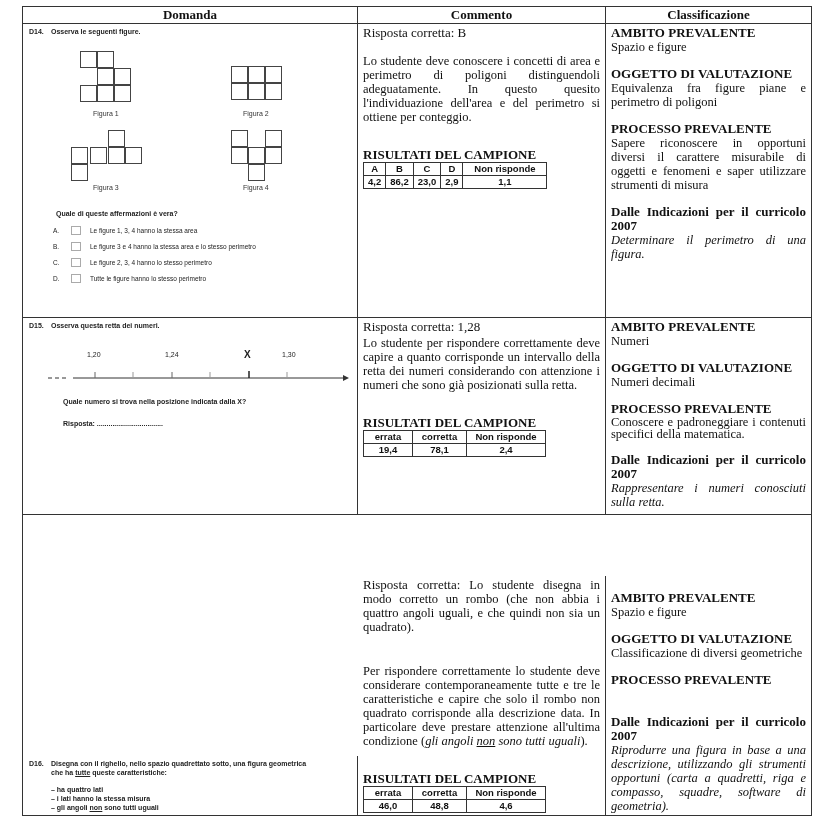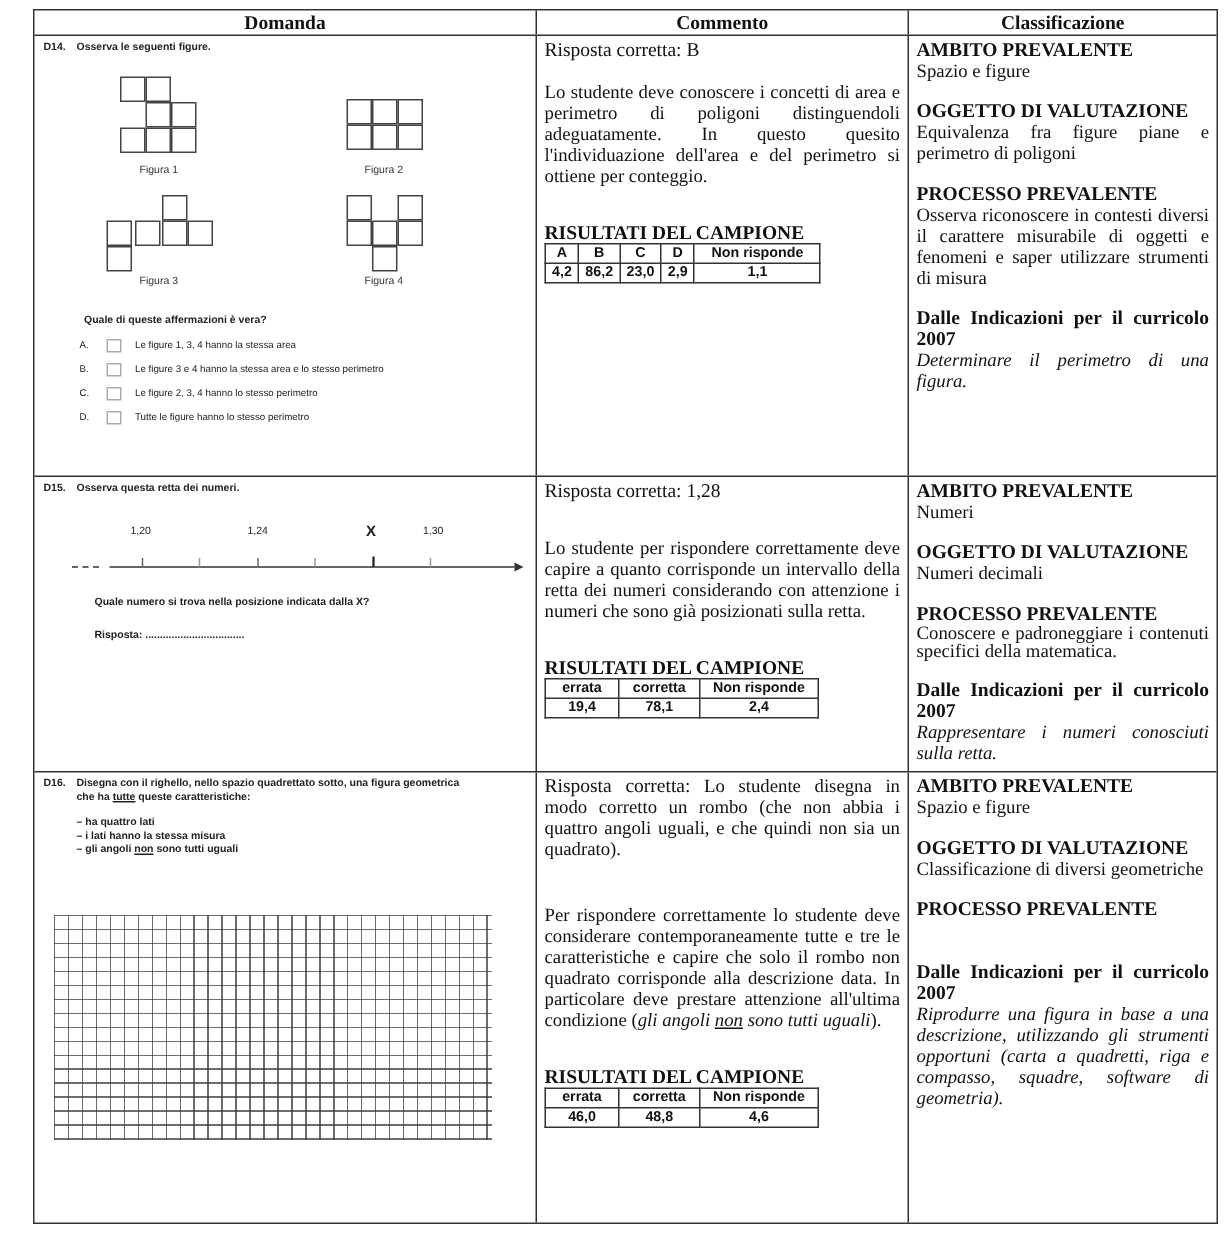--- a/index.html
+++ b/index.html
@@ -6,21 +6,21 @@
   body { width: 817px; height: 824px; position: relative; overflow: hidden; font-family: "Liberation Serif", serif; color: #111; }
   .tbl { position: absolute; left: 22px; top: 6px; width: 790px; border: 1.5px solid #333; box-sizing: border-box; }
   .hdr { display: flex; height: 16px; border-bottom: 1.5px solid #333; font-weight: bold; font-size: 13px; line-height: 16px; }
   .hdr > div { text-align: center; box-sizing: border-box; }
   .c1 { width: 335px; border-right: 1.5px solid #333; }
   .c2 { width: 248px; border-right: 1.5px solid #333; }
   .c3 { flex: 1; }
   .row { display: flex; border-bottom: 1.5px solid #333; box-sizing: border-box; }
   .row:last-child { border-bottom: none; }
   .row > div { box-sizing: border-box; }
-  .r1 { height: 294px; } .r2 { height: 197px; } .r3 { height: 300px; }
+  .r1 { height: 294px; } .r2 { height: 197px; } .r3 { height: 300px; align-items: flex-end; }
   .q { font-family: "Liberation Sans", sans-serif; font-size: 7px; padding: 4px 6px; position: relative; color: #222; }
   .qtitle { font-weight: bold; }
   .qnum { display: inline-block; width: 22px; font-weight: bold; }
   .cm { font-size: 12.5px; padding: 2px 5px; line-height: 14px; text-align: justify; }
   .cl { font-size: 12.5px; padding: 2px 5px; line-height: 14px; text-align: justify; }
   .bold { font-weight: normal; }
   .it { font-style: italic; }
   .sec { margin-bottom: 13px; }
   .sech { font-weight: bold; font-size: 13px; }
   .res-title { font-weight: bold; font-size: 13px; margin-top: 24px; }
@@ -144,21 +144,21 @@
       <div class="sec">
           <div class="sech">AMBITO  PREVALENTE</div>
           <div>Spazio e figure</div>
         </div>
       <div class="sec">
           <div class="sech">OGGETTO DI VALUTAZIONE</div>
           <div>Equivalenza fra figure piane e perimetro di poligoni</div>
         </div>
       <div class="sec">
           <div class="sech">PROCESSO PREVALENTE</div>
-          <div>Osserva riconoscere in contesti diversi il carattere misurabile di oggetti e fenomeni e saper utilizzare strumenti di misura</div>
+          <div>Sapere riconoscere in opportuni diversi il carattere misurabile di oggetti e fenomeni e saper utilizzare strumenti di misura</div>
         </div>
       <div>
           <div class="sech">Dalle Indicazioni per il curricolo 2007</div>
           <div class="it">Determinare il perimetro di una figura.</div>
         </div>
     </div>
   </div>
 
   <div class="row r2">
     <div class="c1 q">
@@ -176,21 +176,21 @@
       </svg>
       <div style="position:absolute;left:64px;top:33px;font-size:7px">1,20</div>
       <div style="position:absolute;left:142px;top:33px;font-size:7px">1,24</div>
       <div style="position:absolute;left:221px;top:31px;font-size:10px;font-weight:bold">X</div>
       <div style="position:absolute;left:259px;top:33px;font-size:7px">1,30</div>
       <div style="position:absolute;left:40px;top:80px;font-weight:bold">Quale numero si trova nella posizione indicata dalla X?</div>
       <div style="position:absolute;left:40px;top:102px;font-weight:bold">Risposta: ..................................</div>
     </div>
     <div class="c2 cm">
       <div class="bold" style="font-size:13px"><span>Risposta corretta:</span><span> 1,28</span></div>
-      <div style="margin-top:24px">Lo studente per rispondere correttamente deve capire a quanto corrisponde un intervallo della retta dei numeri considerando con attenzione i numeri che sono già posizionati sulla retta.</div>
+      <div style="margin-top:2px">Lo studente per rispondere correttamente deve capire a quanto corrisponde un intervallo della retta dei numeri considerando con attenzione i numeri che sono già posizionati sulla retta.</div>
       <div class="res-title">RISULTATI DEL CAMPIONE</div>
       <table class="res">
         <tbody>
             <tr>
               <td style="width:40px">errata</td>
               <td style="width:45px">corretta</td>
               <td style="width:70px">Non risponde</td>
             </tr>
         <tr>
               <td>19,4</td>

